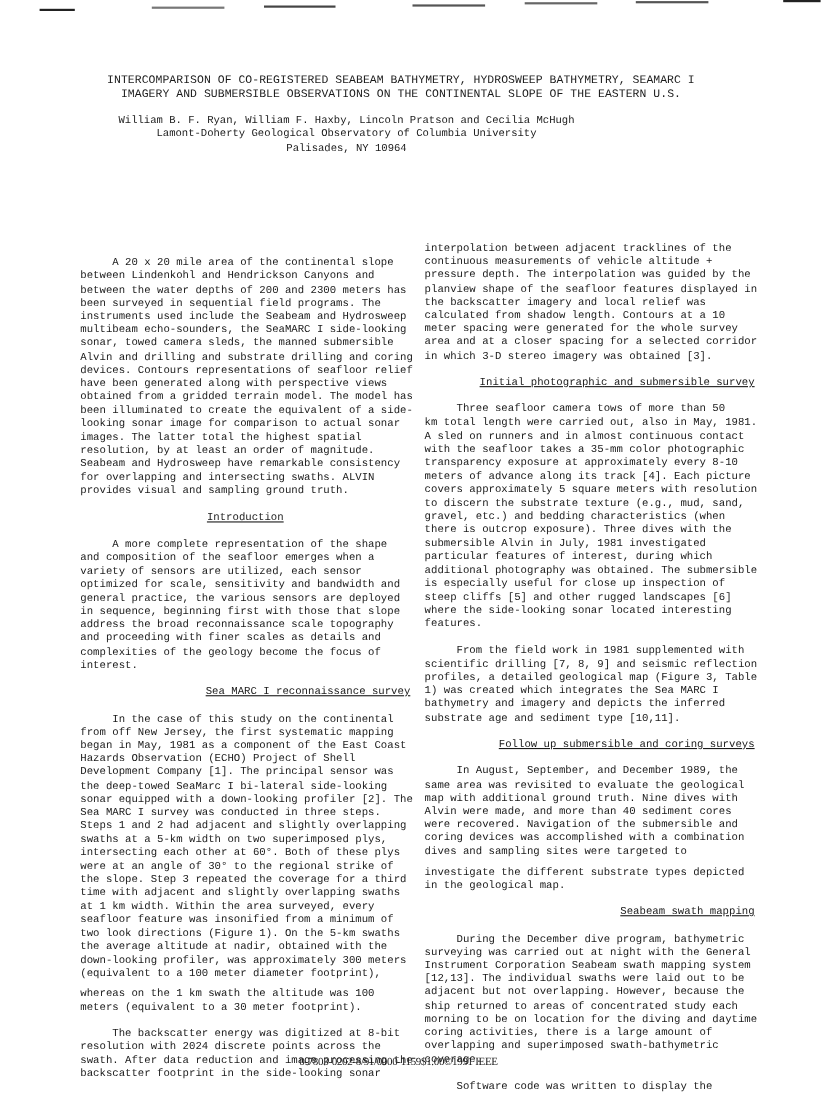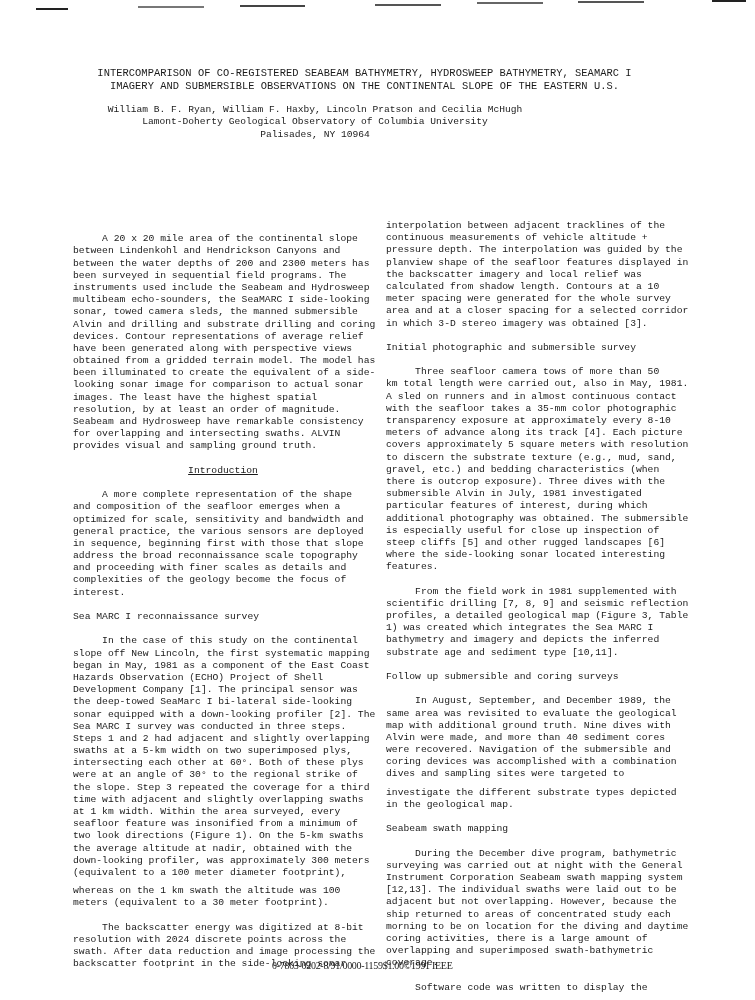--- a/index.html
+++ b/index.html
@@ -8,21 +8,21 @@
   .scan-mark { position: absolute; top: 3px; height: 2px; background: #222; }
   .title-block { position: absolute; left: 0; top: 67px; width: 729px; text-align: center; }
   .title-line { font-size: 10.4px; line-height: 13px; letter-spacing: 0.05px; white-space: nowrap; }
   .authors { position: absolute; left: 0; top: 104px; width: 630px; text-align: center; }
   .authors div { font-size: 9.6px; line-height: 12.3px; white-space: nowrap; }
   .col { position: absolute; font-size: 9.7px; line-height: 12.2px; }
   .col-left { left: 73px; top: 221px; width: 300px; }
   .col-right { left: 386px; top: 220px; width: 300px; }
   .line { white-space: pre; height: 12.2px; overflow: visible; }
   .heading-c { text-align: center; text-decoration: underline; white-space: nowrap; }
-  .heading-l { white-space: nowrap; }
+  .heading-l { text-decoration: underline; white-space: nowrap; text-align: right; }
   .gap { height: 12.2px; }
   .gap-s { height: 6px; }
   .footer { position: absolute; left: 272px; top: 960px;
             font-family: "Liberation Serif", "DejaVu Serif", serif; font-size: 10px; letter-spacing: -0.3px; white-space: nowrap; }
 </style>
 </head>
 <body>
 
 <div class="scan-mark" style="left:36px;width:32px;top:8px;"></div>
 <div class="scan-mark" style="left:138px;width:66px;top:6px;background:#777;"></div>
@@ -47,51 +47,52 @@
   <div class="gap"></div>
   <div id="abstract">
       <div class="line">     A 20 x 20 mile area of the continental slope</div>
       <div class="line">between Lindenkohl and Hendrickson Canyons and</div>
       <div class="line">between the water depths of 200 and 2300 meters has</div>
       <div class="line">been surveyed in sequential field programs. The</div>
       <div class="line">instruments used include the Seabeam and Hydrosweep</div>
       <div class="line">multibeam echo-sounders, the SeaMARC I side-looking</div>
       <div class="line">sonar, towed camera sleds, the manned submersible</div>
       <div class="line">Alvin and drilling and substrate drilling and coring</div>
-      <div class="line">devices. Contour representations of average relief</div>
+      <div class="line">devices. Contours representations of seafloor relief</div>
       <div class="line">have been generated along with perspective views</div>
       <div class="line">obtained from a gridded terrain model. The model has</div>
       <div class="line">been illuminated to create the equivalent of a side-</div>
       <div class="line">looking sonar image for comparison to actual sonar</div>
-      <div class="line">images. The least have the highest spatial</div>
+      <div class="line">images. The latter total the highest spatial</div>
       <div class="line">resolution, by at least an order of magnitude.</div>
       <div class="line">Seabeam and Hydrosweep have remarkable consistency</div>
       <div class="line">for overlapping and intersecting swaths. ALVIN</div>
       <div class="line">provides visual and sampling ground truth.</div>
     </div>
   <div class="gap"></div>
   <div class="heading-c">Introduction</div>
   <div class="gap"></div>
   <div id="intro">
       <div class="line">     A more complete representation of the shape</div>
       <div class="line">and composition of the seafloor emerges when a</div>
+      <div class="line">variety of sensors are utilized, each sensor</div>
       <div class="line">optimized for scale, sensitivity and bandwidth and</div>
       <div class="line">general practice, the various sensors are deployed</div>
       <div class="line">in sequence, beginning first with those that slope</div>
       <div class="line">address the broad reconnaissance scale topography</div>
       <div class="line">and proceeding with finer scales as details and</div>
       <div class="line">complexities of the geology become the focus of</div>
       <div class="line">interest.</div>
     </div>
   <div class="gap"></div>
   <div class="heading-l">Sea MARC I reconnaissance survey</div>
   <div class="gap"></div>
   <div id="seamarcA">
       <div class="line">     In the case of this study on the continental</div>
-      <div class="line">slope off New Lincoln, the first systematic mapping</div>
+      <div class="line">from off New Jersey, the first systematic mapping</div>
       <div class="line">began in May, 1981 as a component of the East Coast</div>
       <div class="line">Hazards Observation (ECHO) Project of Shell</div>
       <div class="line">Development Company [1]. The principal sensor was</div>
       <div class="line">the deep-towed SeaMarc I bi-lateral side-looking</div>
       <div class="line">sonar equipped with a down-looking profiler [2]. The</div>
       <div class="line">Sea MARC I survey was conducted in three steps.</div>
       <div class="line">Steps 1 and 2 had adjacent and slightly overlapping</div>
       <div class="line">swaths at a 5-km width on two superimposed plys,</div>
       <div class="line">intersecting each other at 60°. Both of these plys</div>
       <div class="line">were at an angle of 30° to the regional strike of</div>

